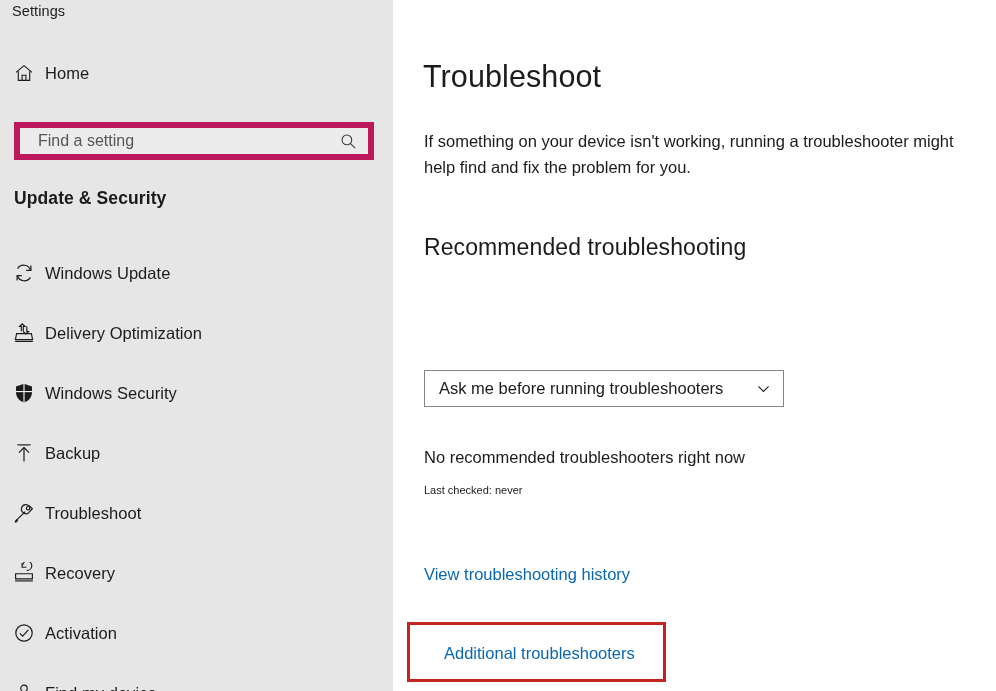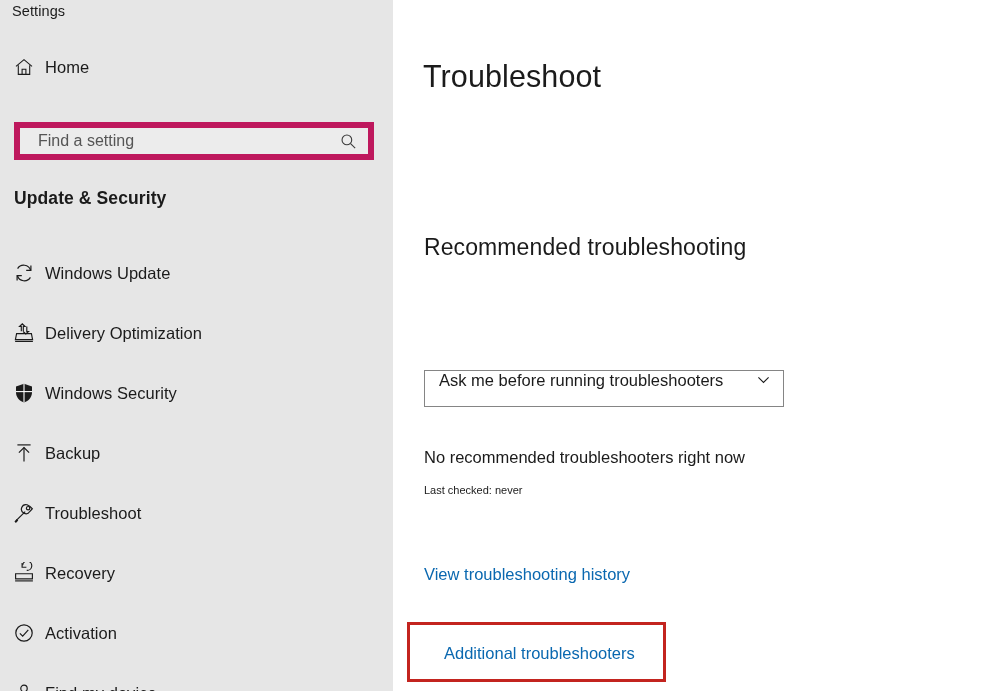--- a/index.html
+++ b/index.html
@@ -66,21 +66,21 @@
 
   .nav-label {
     font-size: 16.5px;
     color: #1b1b1b;
     line-height: 22px;
     letter-spacing: 0.05px;
     white-space: nowrap;
   }
 
   
-  .home-row { top: 47px; }
+  .home-row { top: 53px; }
 
   
   .search-box {
     position: absolute;
     left: 14px;
     top: 122px;
     width: 360px;
     height: 38px;
     box-sizing: border-box;
     background: #ececec;
@@ -176,21 +176,21 @@
   .dropdown {
     position: absolute;
     left: 31px;
     top: 370px;
     width: 360px;
     height: 37px;
     box-sizing: border-box;
     background: #ffffff;
     border: 1px solid #858585;
     display: flex;
-    align-items: flex-start;
+    align-items: center;
     cursor: pointer;
   }
   .dropdown-value {
     font-size: 16.5px;
     color: #1b1b1b;
     padding-left: 14px;
     flex: 1 1 auto;
     white-space: nowrap;
     overflow: hidden;
   }
@@ -366,20 +366,21 @@
       </span>
       <span class="nav-label">Find my device</span>
     </div>
 
   </div>
 
   <div class="main">
 
     <div class="page-title">Troubleshoot</div>
 
+    <div class="intro-text">If something on your device isn't working, running a troubleshooter might help find and fix the problem for you.</div>
 
     <div class="section-heading">Recommended troubleshooting</div>
 
 
     <div class="dropdown">
       <span class="dropdown-value">Ask me before running troubleshooters</span>
       <span class="dropdown-chevron">
         <svg width="17" height="17" viewBox="0 0 18 18" fill="none" stroke="currentColor" stroke-width="1.15">
           <path d="M3.6 6.7 L9 12.1 L14.4 6.7"></path>
         </svg>

